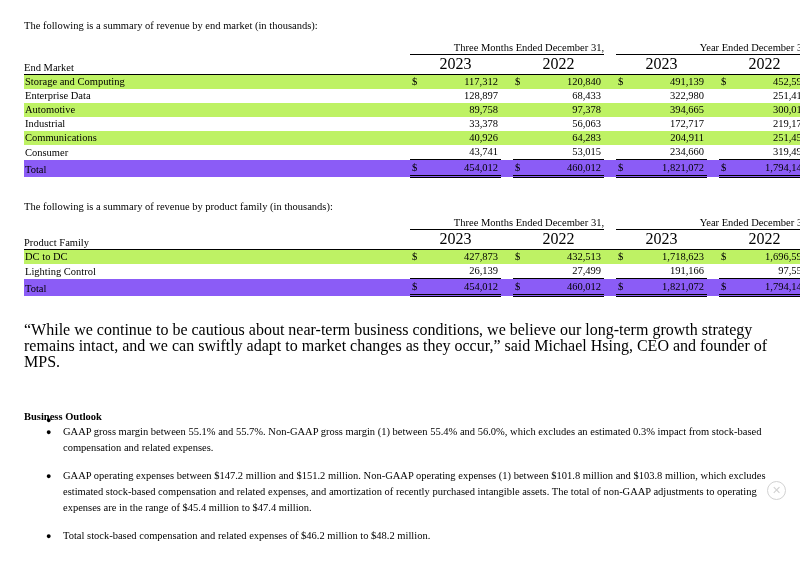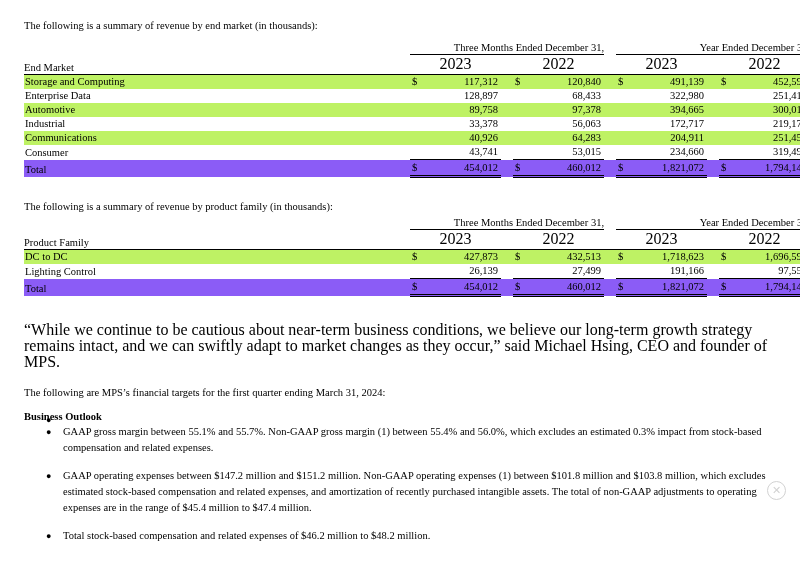--- a/index.html
+++ b/index.html
@@ -399,21 +399,20 @@
         <td class="cur">$</td>
         <td class="num">1,794,148</td>
       </tr>
     </tbody>
   </table>
 
   <div class="para" id="quote-para">“While we continue to be cautious about near-term business conditions, we believe our long-term growth strategy remains intact, and we can swiftly adapt to market changes as they occur,” said Michael Hsing, CEO and founder of MPS.</div>
 
   <div id="outlook-heading">Business Outlook</div>
 
-  <div id="targets-intro">The following are MPS’s financial targets for the first quarter ending March 31, 2024:</div>
 
   <ul class="bullets">
     <li>
       <span class="dot">●</span>
     </li>
     <li>
       <span class="dot">●</span>
       <span>GAAP gross margin between 55.1% and 55.7%. Non-GAAP gross margin (1) between 55.4% and 56.0%, which excludes an estimated 0.3% impact from stock-based compensation and related expenses.</span>
     </li>
     <li>

